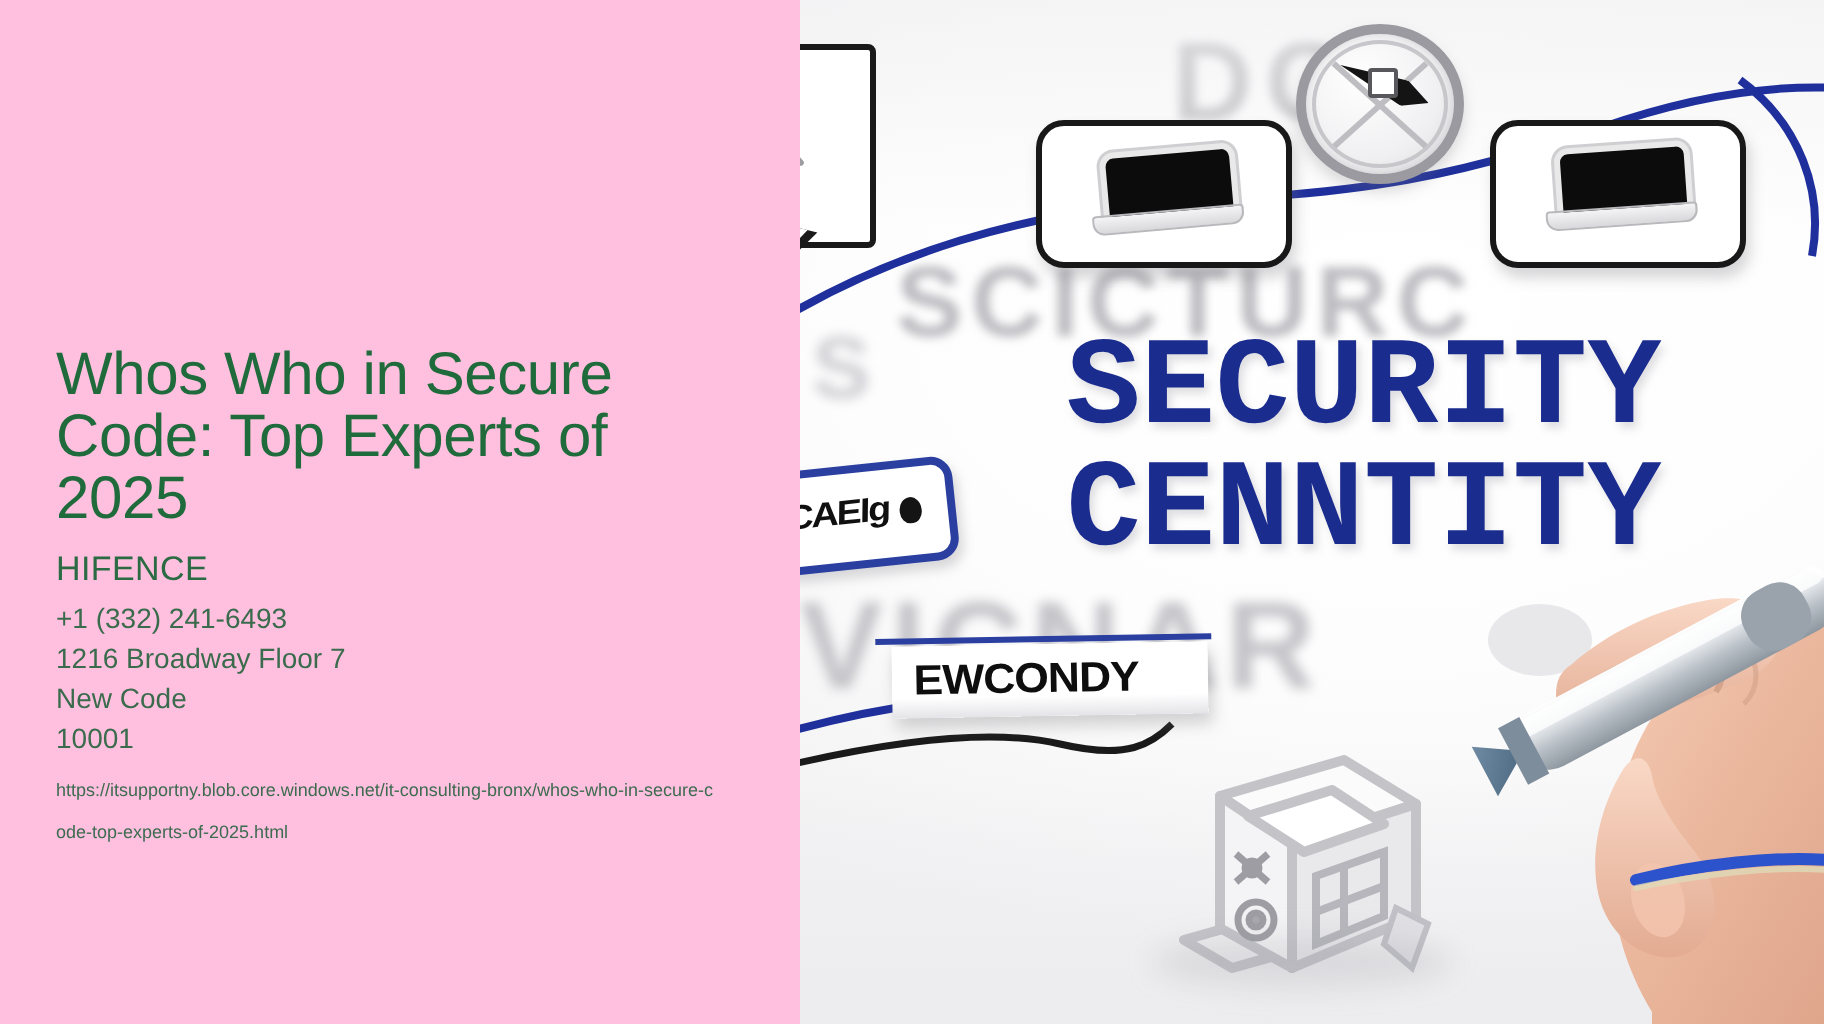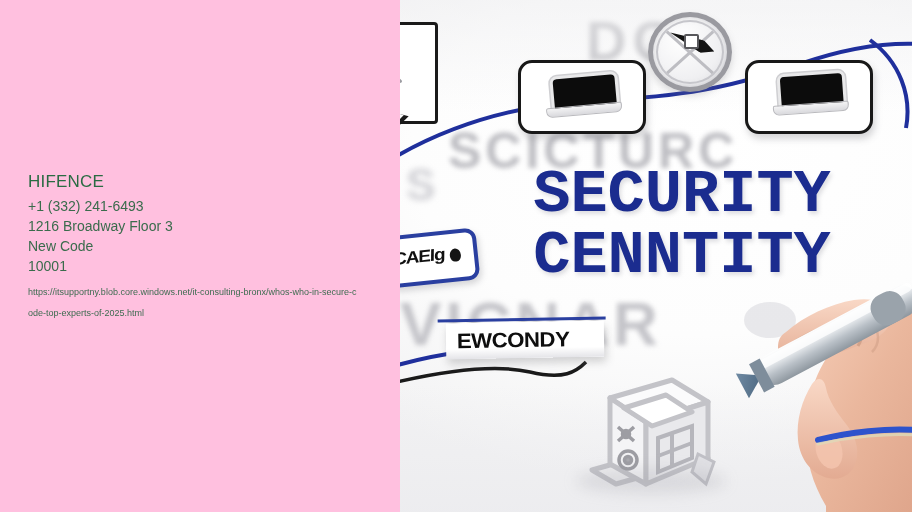--- a/index.html
+++ b/index.html
@@ -346,25 +346,26 @@
   }
 </style>
 </head>
 <body>
 
 <div class="canvas">
 
   <div class="left-panel">
     <div class="panel-inner">
 
+      <h1 class="post-title">Whos Who in Secure Code: Top Experts of 2025</h1>
 
       <div class="brand-name">HIFENCE</div>
 
       <div class="contact-line">+1 (332) 241-6493</div>
-      <div class="contact-line">1216 Broadway Floor 3</div>
+      <div class="contact-line">1216 Broadway Floor 7</div>
       <div class="contact-line">New Code</div>
       <div class="contact-line">10001</div>
 
       <div class="post-url">https://itsupportny.blob.core.windows.net/it-consulting-bronx/whos-who-in-secure-code-top-experts-of-2025.html</div>
     </div>
   </div>
 
   <div class="right-panel">
 
     <div class="ghost ghost-top">DCO</div>

